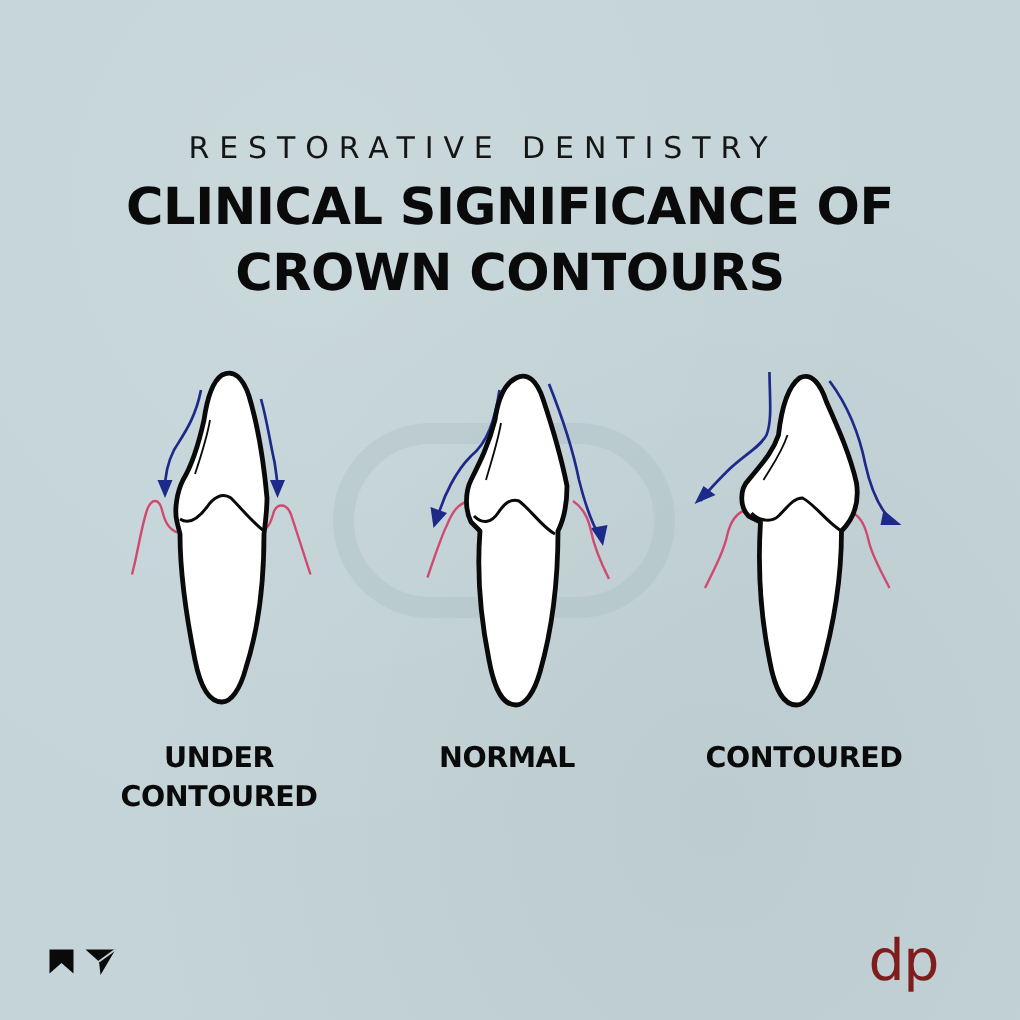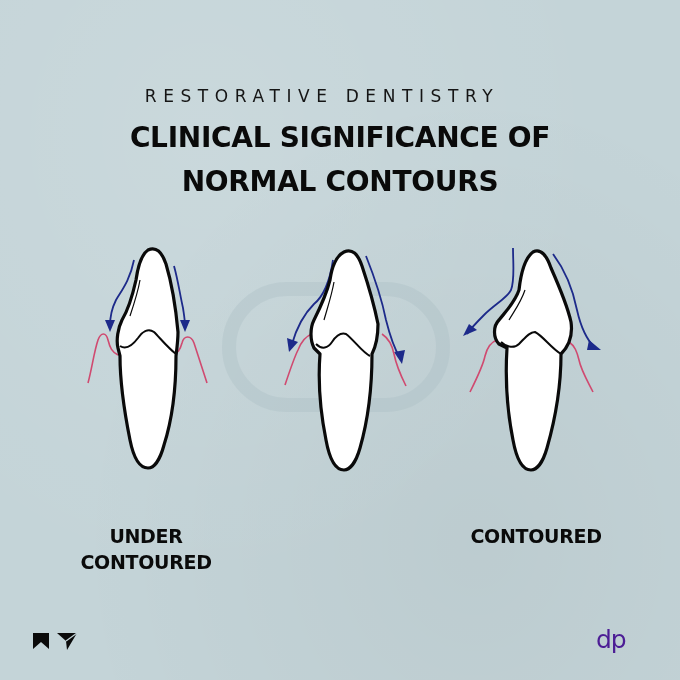--- a/index.html
+++ b/index.html
@@ -20,67 +20,67 @@
     position: absolute;
     left: 222px; top: 282px;
     width: 228px; height: 130px;
     border-radius: 65px;
     border: 14px solid rgba(170,190,196,0.35);
   }
   .subtitle {
     position: absolute; top: 86px; left: 0; width: 644px;
     text-align: center;
     font-family: "DejaVu Sans", sans-serif;
-    font-size: 17px; letter-spacing: 6.6px;
+    font-size: 20px; letter-spacing: 6.6px;
     font-weight: normal;
     color: #151515;
   }
   .title {
     position: absolute; top: 116px; left: 0; width: 680px;
     text-align: center;
     font-family: "DejaVu Sans", sans-serif;
     font-weight: bold;
-    font-size: 28px; line-height: 44px;
+    font-size: 34px; line-height: 44px;
     color: #0a0a0a;
     letter-spacing: -0.3px;
   }
   .tooth {
     position: absolute; top: 240px;
   }
   .label {
-    position: absolute; top: 523px;
+    position: absolute; top: 492px;
     width: 200px; text-align: center;
     font-family: "DejaVu Sans", sans-serif;
     font-weight: bold;
     font-size: 19px; line-height: 26px;
     color: #0a0a0a;
     letter-spacing: -0.3px;
   }
   .brand-left {
     position: absolute; left: 32px; top: 632px;
     display: flex; gap: 6px; align-items: center;
   }
   .brand-right {
-    position: absolute; left: 596px; top: 620px;
+    position: absolute; left: 579px; top: 620px;
     font-family: "DejaVu Sans", sans-serif;
-    font-size: 25px; line-height: 40px;
-    color: #4c1d95;
+    font-size: 38px; line-height: 40px;
+    color: #7f1d1d;
     letter-spacing: -1px;
   }
 </style>
 </head>
 <body>
 
 <div class="bg-texture"></div>
 <div class="watermark"></div>
 
 <div class="subtitle">RESTORATIVE DENTISTRY</div>
 <div class="title">
   <div>CLINICAL SIGNIFICANCE OF</div>
-  <div>NORMAL CONTOURS</div>
+  <div>CROWN CONTOURS</div>
 </div>
 
 <svg class="tooth" style="left:80px" width="140" height="240" viewBox="0 0 140 240">
 
   <g fill="none" stroke="#1d2a8a" stroke-width="1.8">
     <path d="M54 20 C50 40, 42 50, 36 60 C32 68, 30 76, 30 86"></path>
     <path d="M94 26 C98 40, 100 55, 103 68 C104 75, 105 80, 105 86"></path>
   </g>
   <g fill="#1d2a8a">
     <path d="M25 80 L30 92 L35 80 Z"></path>
@@ -131,20 +131,21 @@
   <path d="M78 12 C86 8, 92 16, 96 28 C104 46, 112 64, 116 82 C118 96, 114 106, 106 114 C106 150, 100 180, 92 208 C88 222, 82 230, 76 230 C68 230, 62 222, 58 200 C52 170, 50 140, 52 108 L44 104 C38 98, 38 86, 44 80 C52 70, 60 62, 64 50 C66 32, 70 18, 78 12 Z" fill="#fff" stroke="#0a0a0a" stroke-width="3.2" stroke-linejoin="round"></path>
   <path d="M46 102 C52 108, 60 108, 64 104 C70 98, 74 92, 80 92 C88 96, 96 108, 106 114" fill="none" stroke="#0a0a0a" stroke-width="2"></path>
   <path d="M54 80 C60 70, 66 62, 70 50" fill="none" stroke="#0a0a0a" stroke-width="1.2"></path>
 </svg>
 
 <div class="label" style="left:46px">
   <div>UNDER</div>
   <div>CONTOURED</div>
 </div>
 <div class="label" style="left:238px">
+  <div>NORMAL</div>
 </div>
 <div class="label" style="left:436px">
   <div>CONTOURED</div>
 </div>
 
 <div class="brand-left">
   <svg width="18" height="18" viewBox="0 0 18 18">
     <path d="M1 1 H17 V17 L9 10 L1 17 Z" fill="#0a0a0a"></path>
   </svg>
   <svg width="22" height="18" viewBox="0 0 22 18">

